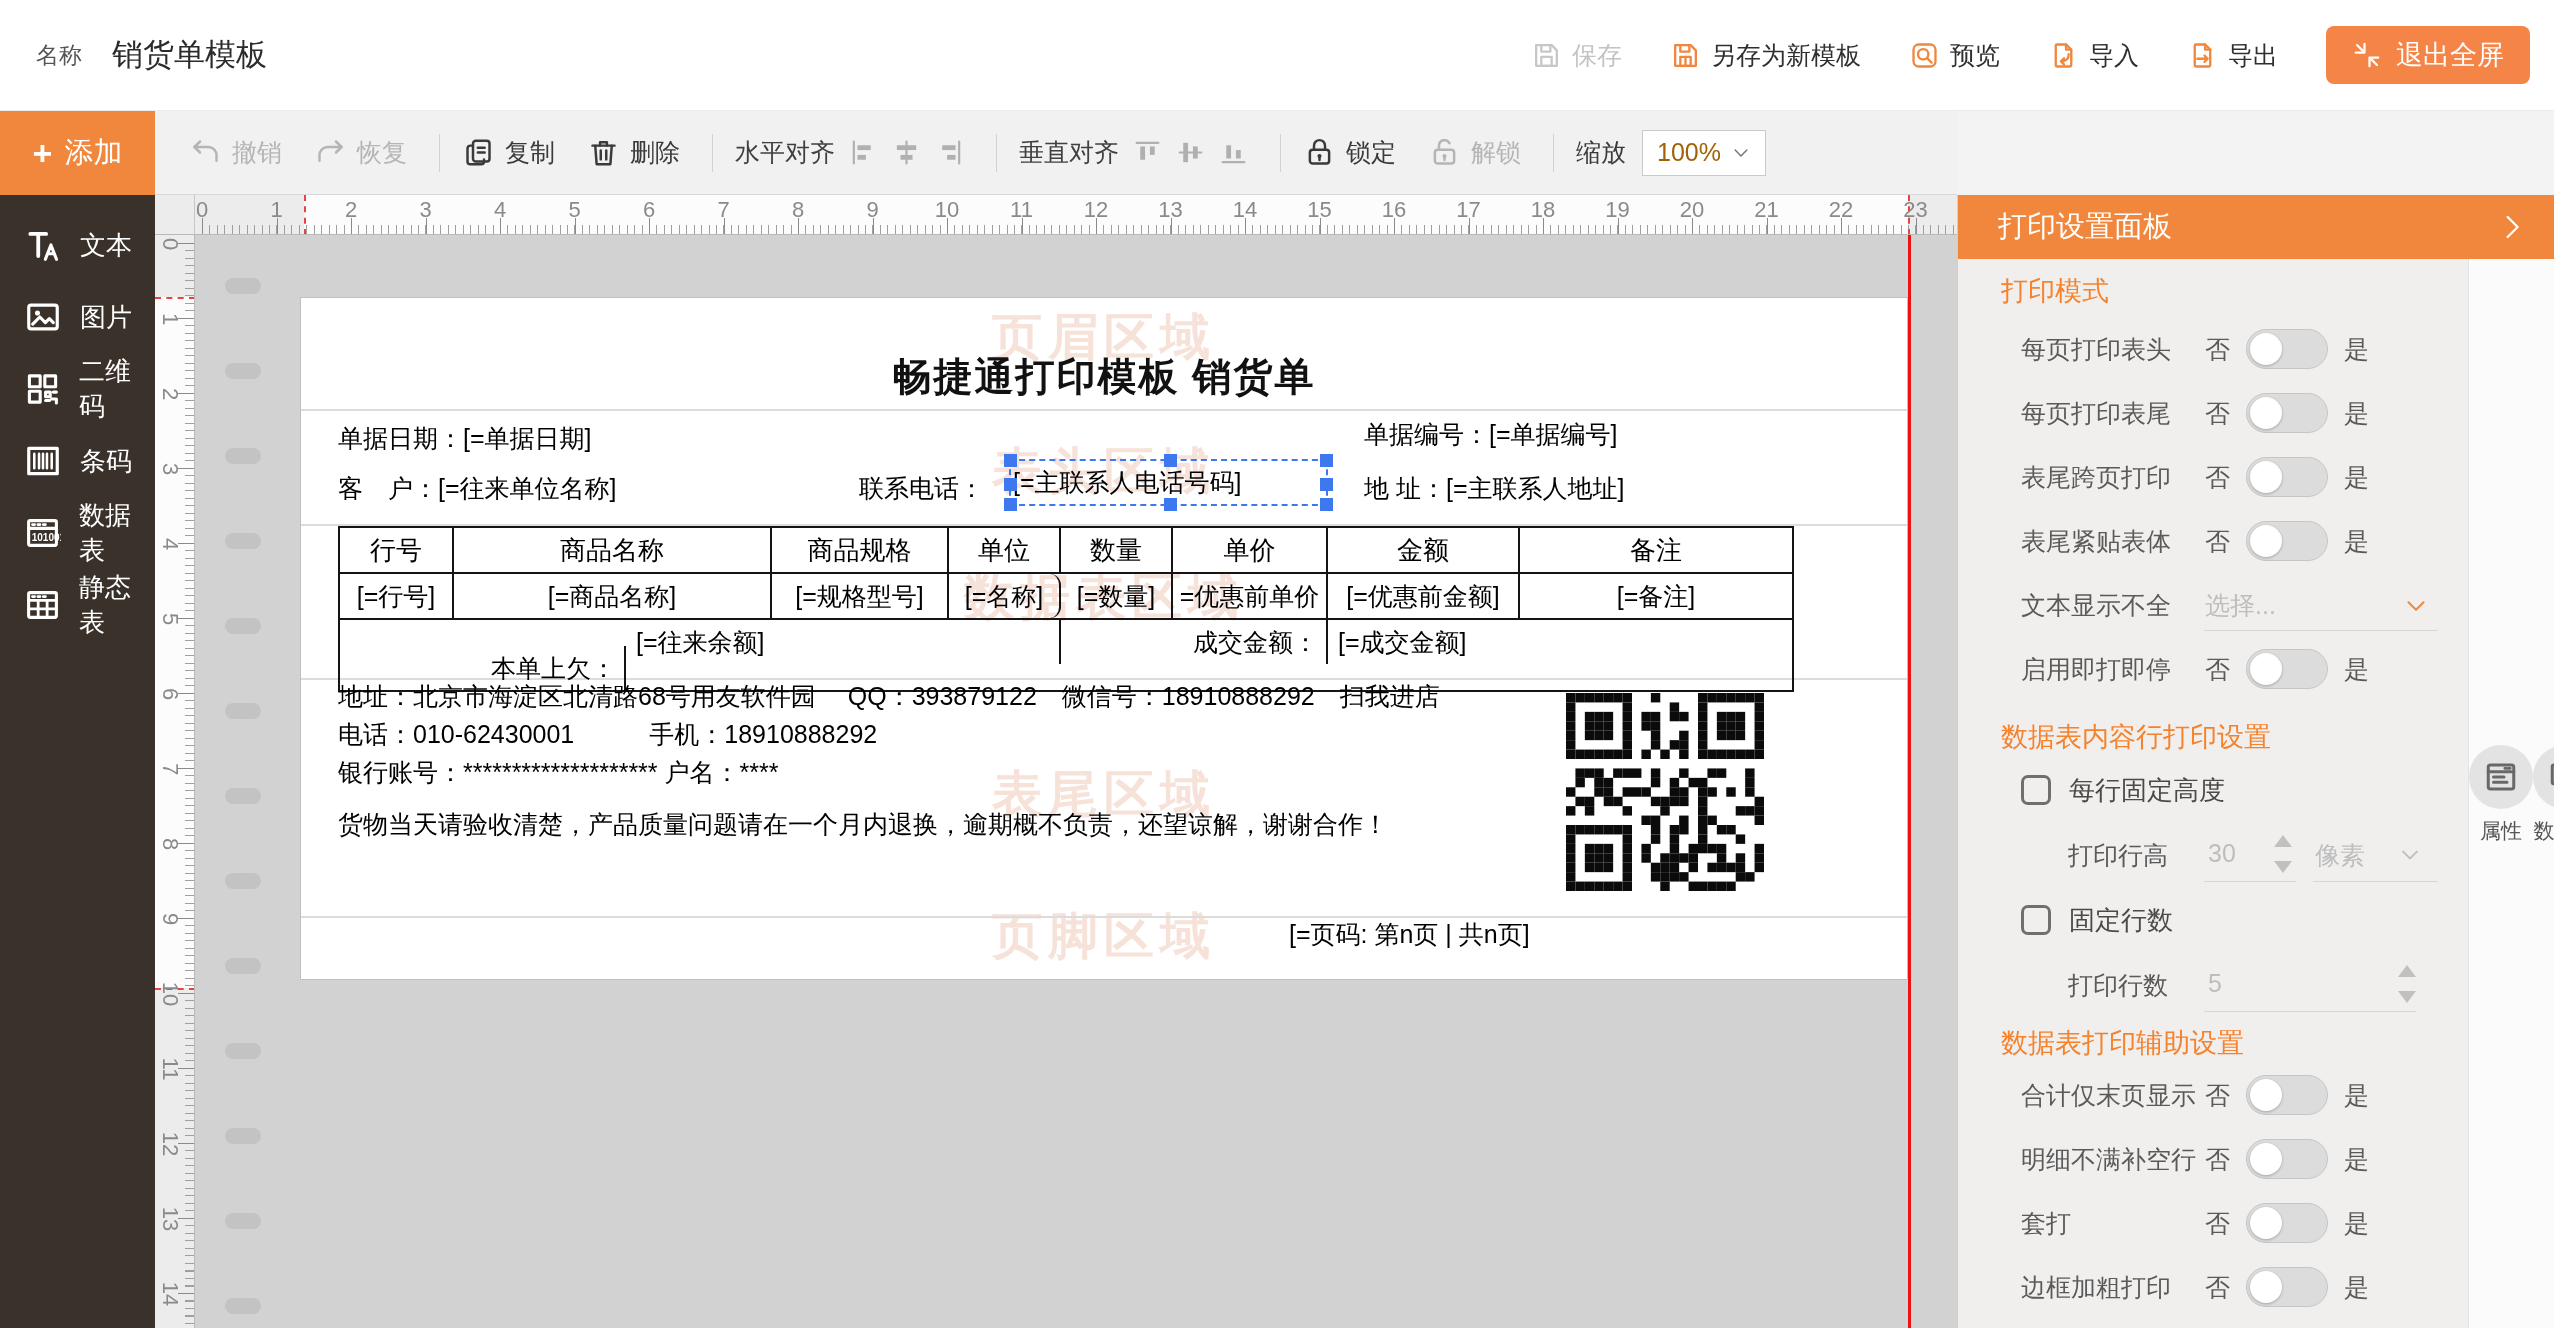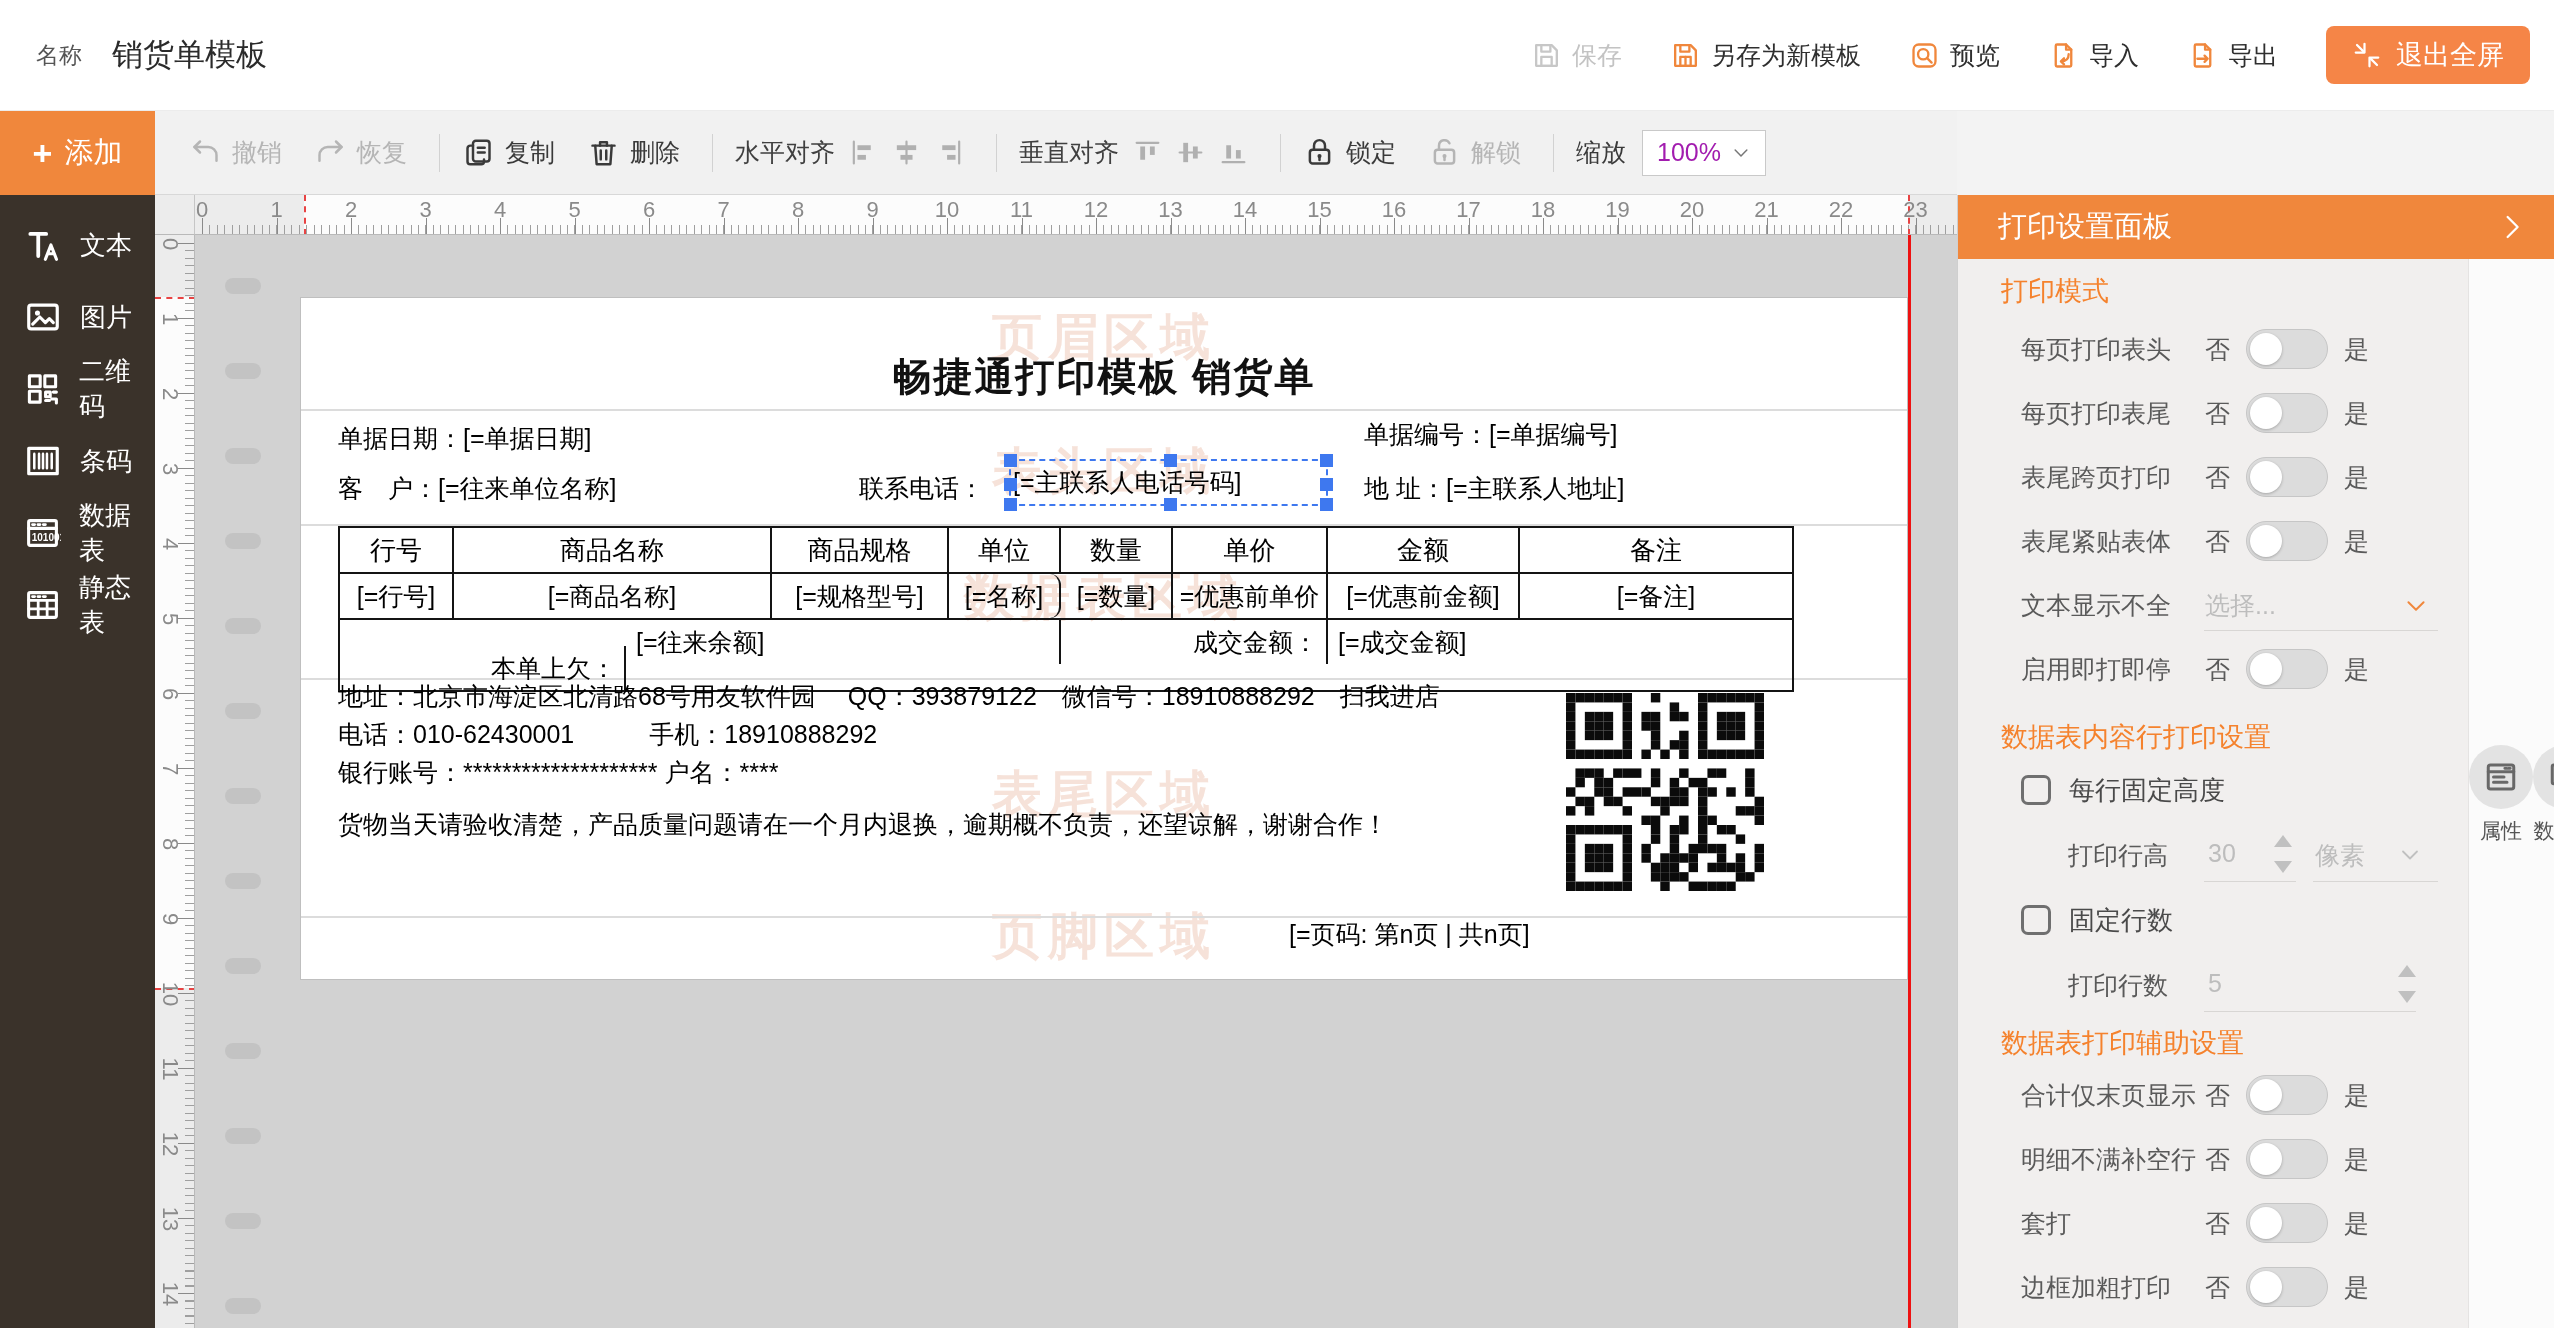--- a/index.html
+++ b/index.html
@@ -38,21 +38,21 @@
   .tbb { display:flex; align-items:center; gap:10px; font-size:25px; color:#3a3a3a; cursor:pointer; margin-right:32px; }
   .tbb .ic { width:33px; height:33px; display:inline-flex; }
   .tbb.gray { color:#b5b5b5; }
   .tb-sep { width:1px; height:38px; background:#d2d2d2; margin:0 22px 0 0; }
   .align-group { display:flex; align-items:center; gap:14px; margin-right:32px; }
   .align-group .glabel { font-size:25px; color:#404040; }
   .align-group .ic { width:29px; height:29px; color:#b0b0b0; display:inline-flex; cursor:pointer; }
   .zoom-wrap { display:flex; align-items:center; gap:16px; }
   .zoom-label { font-size:25px; color:#3a3a3a; }
   .zoom-box { width:124px; height:46px; background:#fff; border:1px solid #c9c9c9; display:flex; align-items:center;
-              justify-content:center; gap:10px; font-size:25px; color:#a21caf; cursor:pointer; }
+              justify-content:center; gap:10px; font-size:25px; color:#a16207; cursor:pointer; }
   .zoom-box .ic { width:20px; height:20px; color:#777; display:inline-flex; }
   .panel-topgap { position:absolute; left:1957px; top:111px; width:597px; height:84px; background:#f3f3f3; z-index:49; }
 
   
   .ruler-corner { position:absolute; left:155px; top:195px; width:40px; height:40px; background:#ececec;
                   border-right:1px solid #c6c6c6; border-bottom:1px solid #b9b9b9; z-index:45; }
   .ruler-top { position:absolute; left:195px; top:195px; width:1762px; height:40px; background:#ececec;
                border-bottom:1px solid #b9b9b9; overflow:hidden; z-index:45; }
   .ruler-top .ract { position:absolute; left:109px; top:0; width:1604px; height:40px; background:#fcfcfc; }
   .ruler-top .minor { position:absolute; left:7px; right:0; bottom:0; height:9px;

